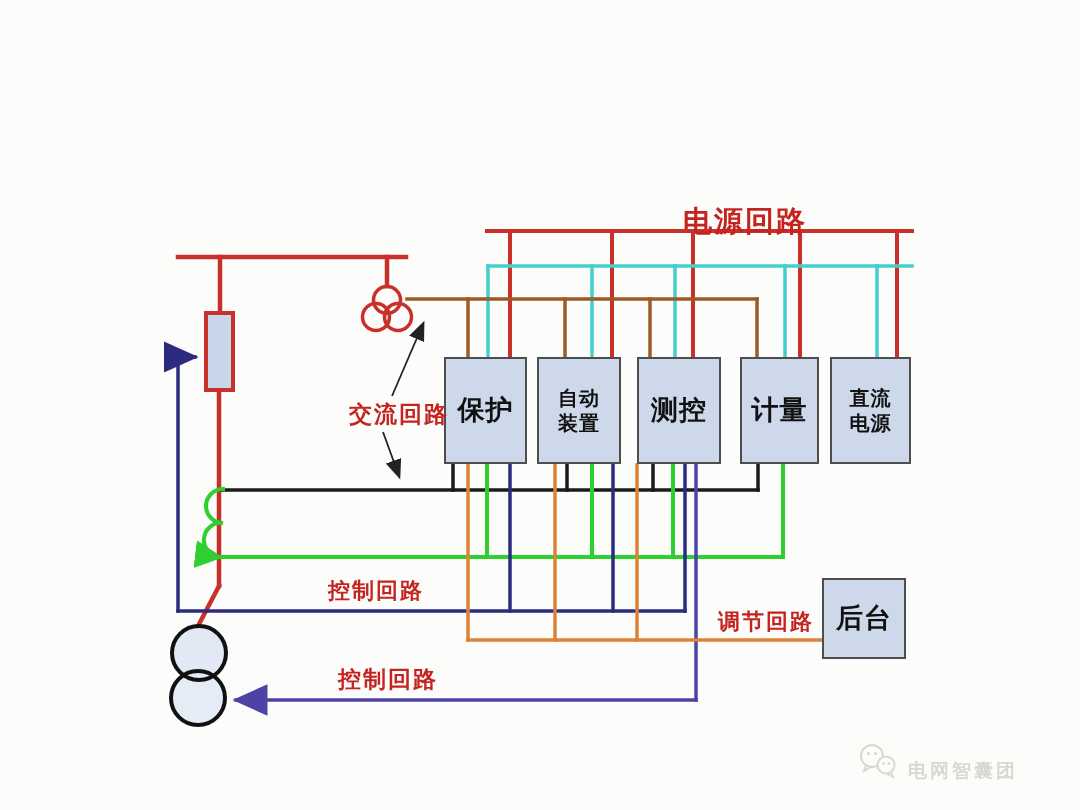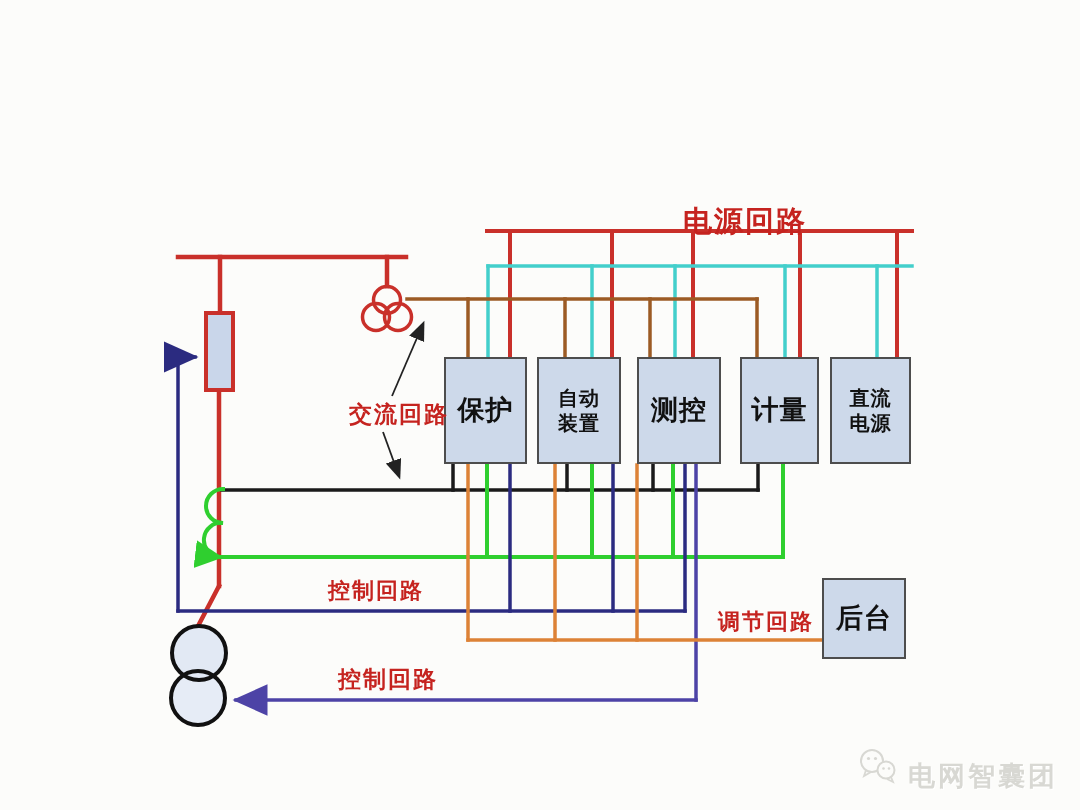--- a/index.html
+++ b/index.html
@@ -46,21 +46,21 @@
     position:absolute;left:822px;top:578px;width:84px;height:81px;
     background:var(--c-box_fill);border:2px solid var(--c-box_border);
     box-sizing:border-box;display:flex;align-items:center;justify-content:center;
   }
 
   #watermark{
     position:absolute;left:856px;top:738px;
     display:flex;align-items:center;gap:8px;
   }
   #watermark .wm-text{
-    color:var(--c-watermark);font-size:27px;letter-spacing:3px;font-weight:600;
+    color:var(--c-watermark);font-size:19px;letter-spacing:3px;font-weight:600;
     text-shadow:1px 1px 0 #ffffff;
     white-space:nowrap;
     margin-top:20px;
   }
 </style>
 </head>
 <body>
 
 <div id="stage">
 

